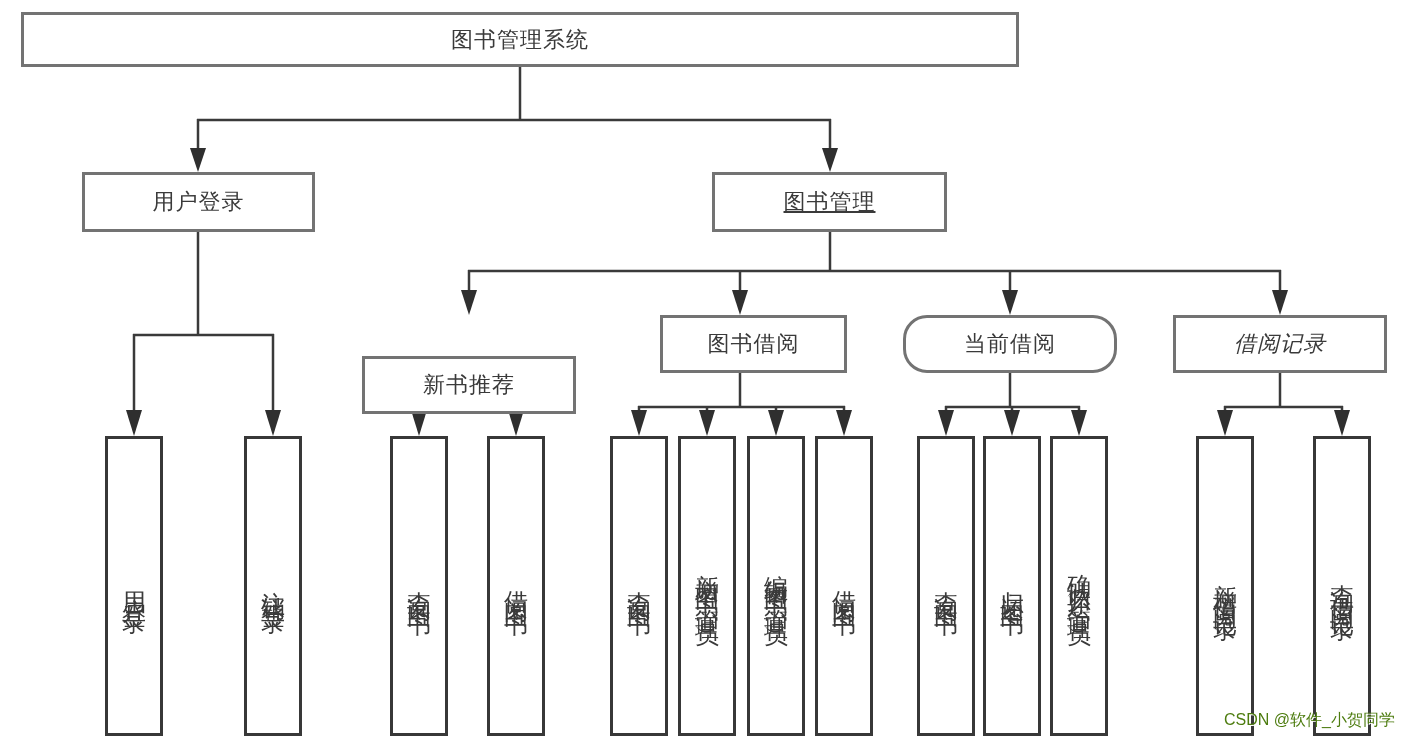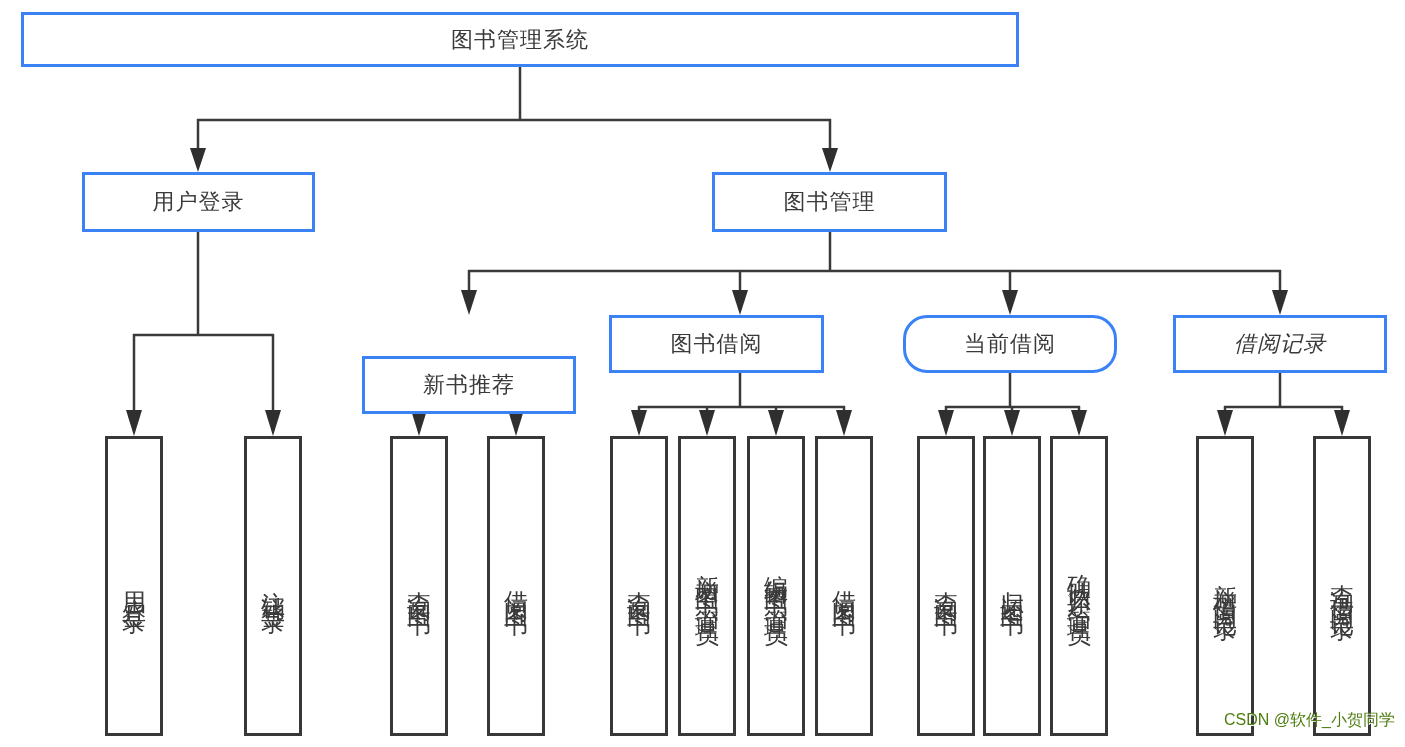--- a/index.html
+++ b/index.html
@@ -3,21 +3,21 @@
 <meta charset="utf-8">
 <style>
   html,body{margin:0;padding:0;background:#ffffff;}
   #stage{
     position:relative;width:1405px;height:747px;background:#ffffff;
     font-family:"Liberation Sans","DejaVu Sans",sans-serif;overflow:hidden;
   }
   #wires{position:absolute;left:0;top:0;width:1405px;height:747px;}
   .node{
     position:absolute;box-sizing:border-box;background:#ffffff;
-    border:3px solid #3b82f6;color:#3a3a3a;
+    border:3px solid #737373;color:#3a3a3a;
     display:flex;align-items:center;justify-content:center;
     font-size:22px;letter-spacing:1px;
   }
   .leaf{
     position:absolute;box-sizing:border-box;background:#ffffff;
     border:3px solid #383838;color:#3a3a3a;
     display:flex;align-items:center;justify-content:center;
   }
   .leaf .vtext{
     writing-mode:vertical-lr;text-orientation:mixed;
@@ -107,28 +107,28 @@
     </g>
   </svg>
 
   <div class="node" style="left:21px;top:12px;width:998px;height:55px;">
     <span>图书管理系统</span>
   </div>
 
   <div class="node" style="left:82px;top:172px;width:233px;height:60px;">
     <span>用户登录</span>
   </div>
-  <div class="node" style="left:712px;top:172px;width:235px;height:60px;">
+  <div class="node" style="left:712px;top:172px;width:235px;height:60px;text-decoration:underline;">
     <span>图书管理</span>
   </div>
 
   <div class="node" style="left:362px;top:315px;width:214px;height:58px;margin-top:41px;">
     <span>新书推荐</span>
   </div>
-  <div class="node" style="left:609px;top:315px;width:215px;height:58px;">
+  <div class="node" style="left:660px;top:315px;width:187px;height:58px;">
     <span>图书借阅</span>
   </div>
   <div class="node" style="left:903px;top:315px;width:214px;height:58px;border-radius:24px;">
     <span>当前借阅</span>
   </div>
   <div class="node" style="left:1173px;top:315px;width:214px;height:58px;font-style:italic;">
     <span>借阅记录</span>
   </div>
 
   <div class="leaf" style="left:105px;top:436px;width:58px;height:300px;">

